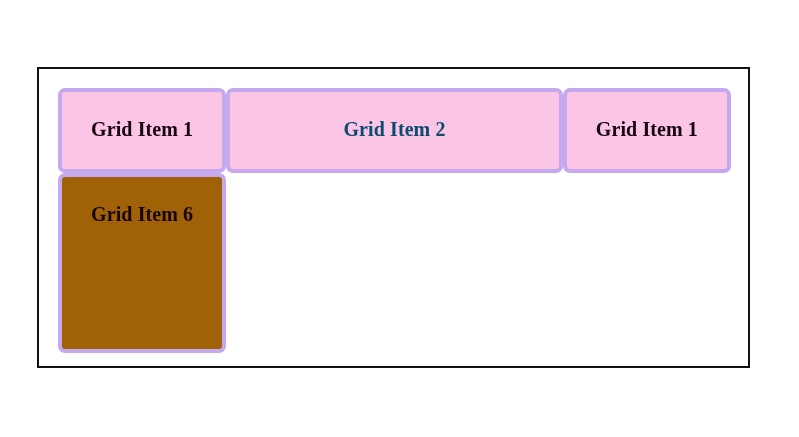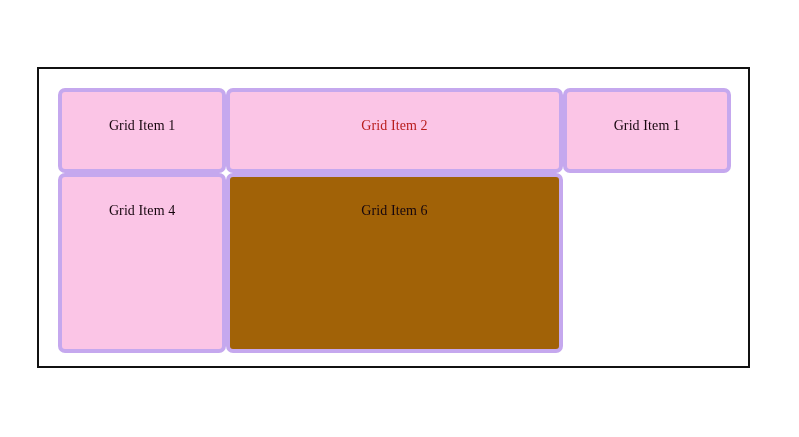--- a/index.html
+++ b/index.html
@@ -49,50 +49,47 @@
     display: flex;
     align-items: flex-start;
     justify-content: center;
     overflow: hidden;
   }
 
   .grid-item-label {
     display: block;
     margin-top: 27px;
     font-family: "Liberation Serif", "DejaVu Serif", serif;
-    font-size: 14px;
-    font-weight: normal;
+    font-size: 20px;
+    font-weight: bold;
     color: #16060e;
     line-height: 1;
     white-space: nowrap;
     letter-spacing: 0.1px;
   }
 </style>
 </head>
 <body style="background: rgb(255, 255, 255);">
 
 <div id="stage" style="background: rgb(255, 255, 255);">
 
   <div id="grid-container" style="border-color: rgb(17, 17, 17); background: rgb(255, 255, 255); grid-template-columns: 1fr 2fr 1fr; grid-template-rows: 85px 180px;">
 
     <div class="grid-item" style="background: rgb(251, 197, 230); border-color: rgb(197, 168, 238);">
       <span class="grid-item-label" style="color: rgb(22, 6, 14);">Grid Item 1</span>
     </div>
 
     <div class="grid-item" style="background: rgb(251, 197, 230); border-color: rgb(197, 168, 238);">
-      <span class="grid-item-label" style="color: #b91c1c;">Grid Item 2</span>
+      <span class="grid-item-label" style="color: #0c4a6e;">Grid Item 2</span>
     </div>
 
     <div class="grid-item" style="background: rgb(251, 197, 230); border-color: rgb(197, 168, 238);">
       <span class="grid-item-label" style="color: rgb(22, 6, 14);">Grid Item 1</span>
     </div>
 
-    <div class="grid-item" style="background: rgb(251, 197, 230); border-color: rgb(197, 168, 238);">
-      <span class="grid-item-label" style="color: rgb(22, 6, 14);">Grid Item 4</span>
-    </div>
 
 
     <div class="grid-item" style="background: #a16207; border-color: rgb(197, 168, 238);">
       <span class="grid-item-label" style="color: rgb(22, 6, 14);">Grid Item 6</span>
     </div>
 
   </div>
 
 </div>
 

